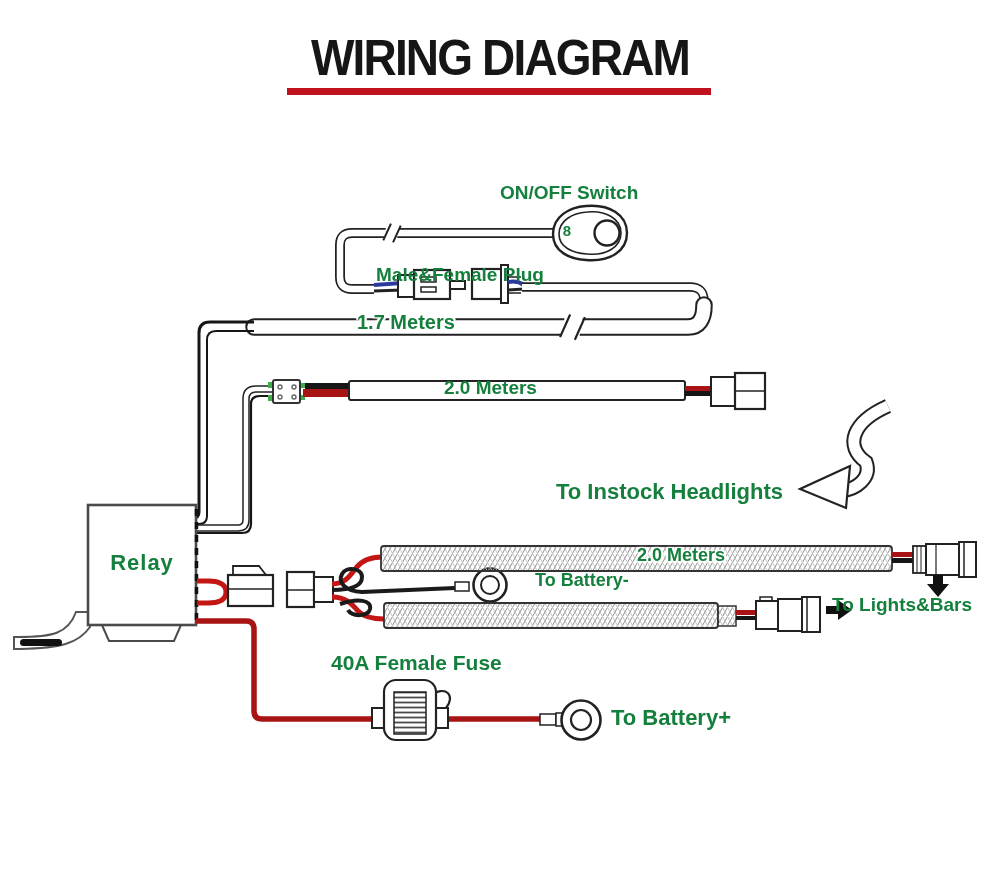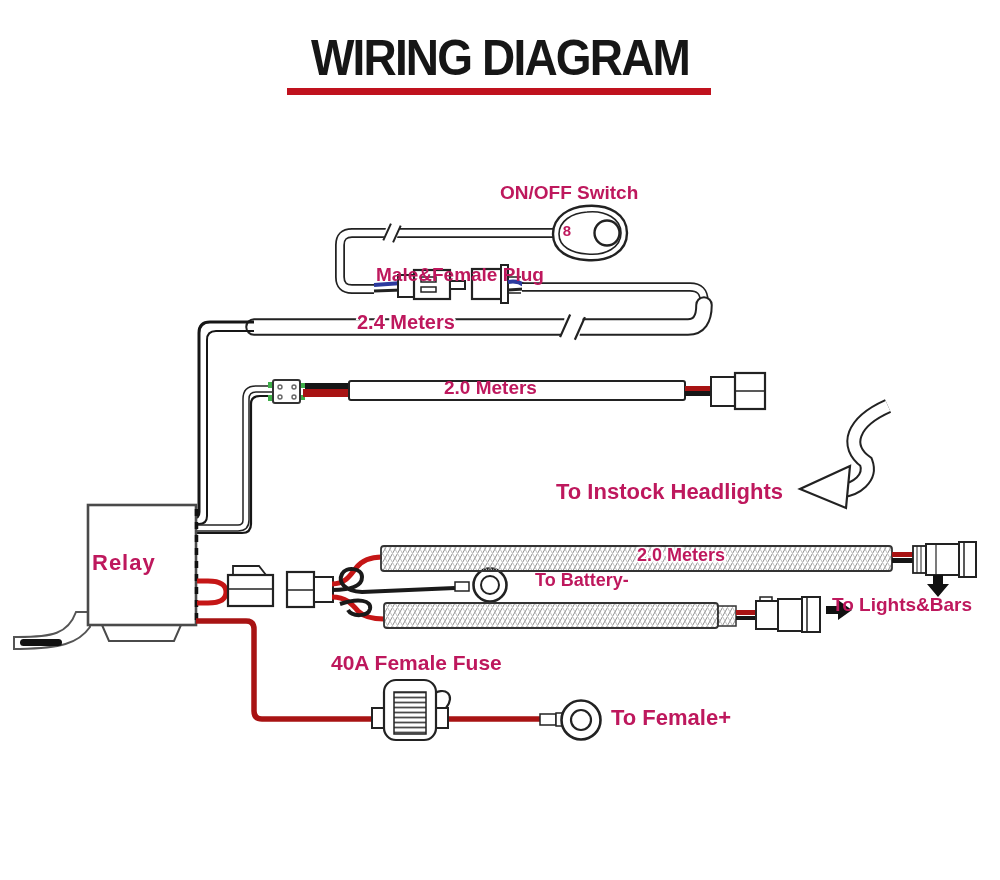--- a/index.html
+++ b/index.html
@@ -2,21 +2,21 @@
 <html><head>
 <meta charset="utf-8">
 <style>
   html,body{margin:0;padding:0;background:#fff;}
   #canvas{
     position:relative;width:1000px;height:880px;background:#fff;overflow:hidden;
     font-family:"Liberation Sans",sans-serif;color:#1a1a1a;
   }
   svg{position:absolute;left:0;top:0;z-index:1;}
   .layer{position:absolute;left:0;top:0;width:1000px;height:632px;z-index:2;pointer-events:none;}
-  .lbl{position:absolute;font-weight:bold;white-space:nowrap;color:#be185d;line-height:1.05;}
+  .lbl{position:absolute;font-weight:bold;white-space:nowrap;color:#15803d;line-height:1.05;}
   .halo{text-shadow:-2px -1px 0 #fff,2px -1px 0 #fff,-2px 1px 0 #fff,2px 1px 0 #fff,0 0 4px #fff;}
   #title{
     left:280px;top:32px;width:440px;text-align:center;font-size:50px;letter-spacing:-2px;
     transform:scaleX(.92);transform-origin:center;font-weight:bold;color:#161616;
   }
   #title-underline{position:absolute;left:287px;top:88px;width:424px;height:7px;background:#c0121e;}
   .fs18{font-size:18px}.fs19{font-size:19px}.fs20{font-size:20px}.fs21{font-size:21px}.fs22{font-size:22px}
 </style>
 </head>
 <body>
@@ -194,24 +194,24 @@
   </g>
 </svg>
 
 <div class="layer">
   <div class="lbl" id="title">WIRING DIAGRAM</div>
   <div id="title-underline"></div>
 
   <div class="lbl fs19" style="left:500px;top:183px;">ON/OFF Switch</div>
   <div class="lbl" style="left:560px;top:223px;width:14px;text-align:center;font-size:15px;">8</div>
   <div class="lbl fs19" style="left:376px;top:265px;">Male&amp;Female Plug</div>
-  <div class="lbl fs20 halo" style="left:357px;top:312px;">2.4 Meters</div>
+  <div class="lbl fs20 halo" style="left:357px;top:312px;">1.7 Meters</div>
   <div class="lbl fs19" style="left:444px;top:378px;">2.0 Meters</div>
   <div class="lbl fs22" style="left:556px;top:465px;margin-top:15px;">To Instock Headlights</div>
-  <div class="lbl fs22" style="left:92px;top:551px;width:100px;letter-spacing:1px;">Relay</div>
+  <div class="lbl fs22" style="left:92px;top:551px;width:100px;text-align:center;letter-spacing:1px;">Relay</div>
   <div class="lbl fs18 halo" style="left:637px;top:546px;">2.0 Meters</div>
   <div class="lbl fs18" style="left:535px;top:571px;">To Battery-</div>
   <div class="lbl fs19" style="left:832px;top:595px;">To Lights&amp;Bars</div>
   <div class="lbl fs21" style="left:331px;top:652px;">40A Female Fuse</div>
-  <div class="lbl fs22" style="left:611px;top:706px;">To Female+</div>
+  <div class="lbl fs22" style="left:611px;top:706px;">To Battery+</div>
 </div>
 
 </div>
 
 </body></html>

